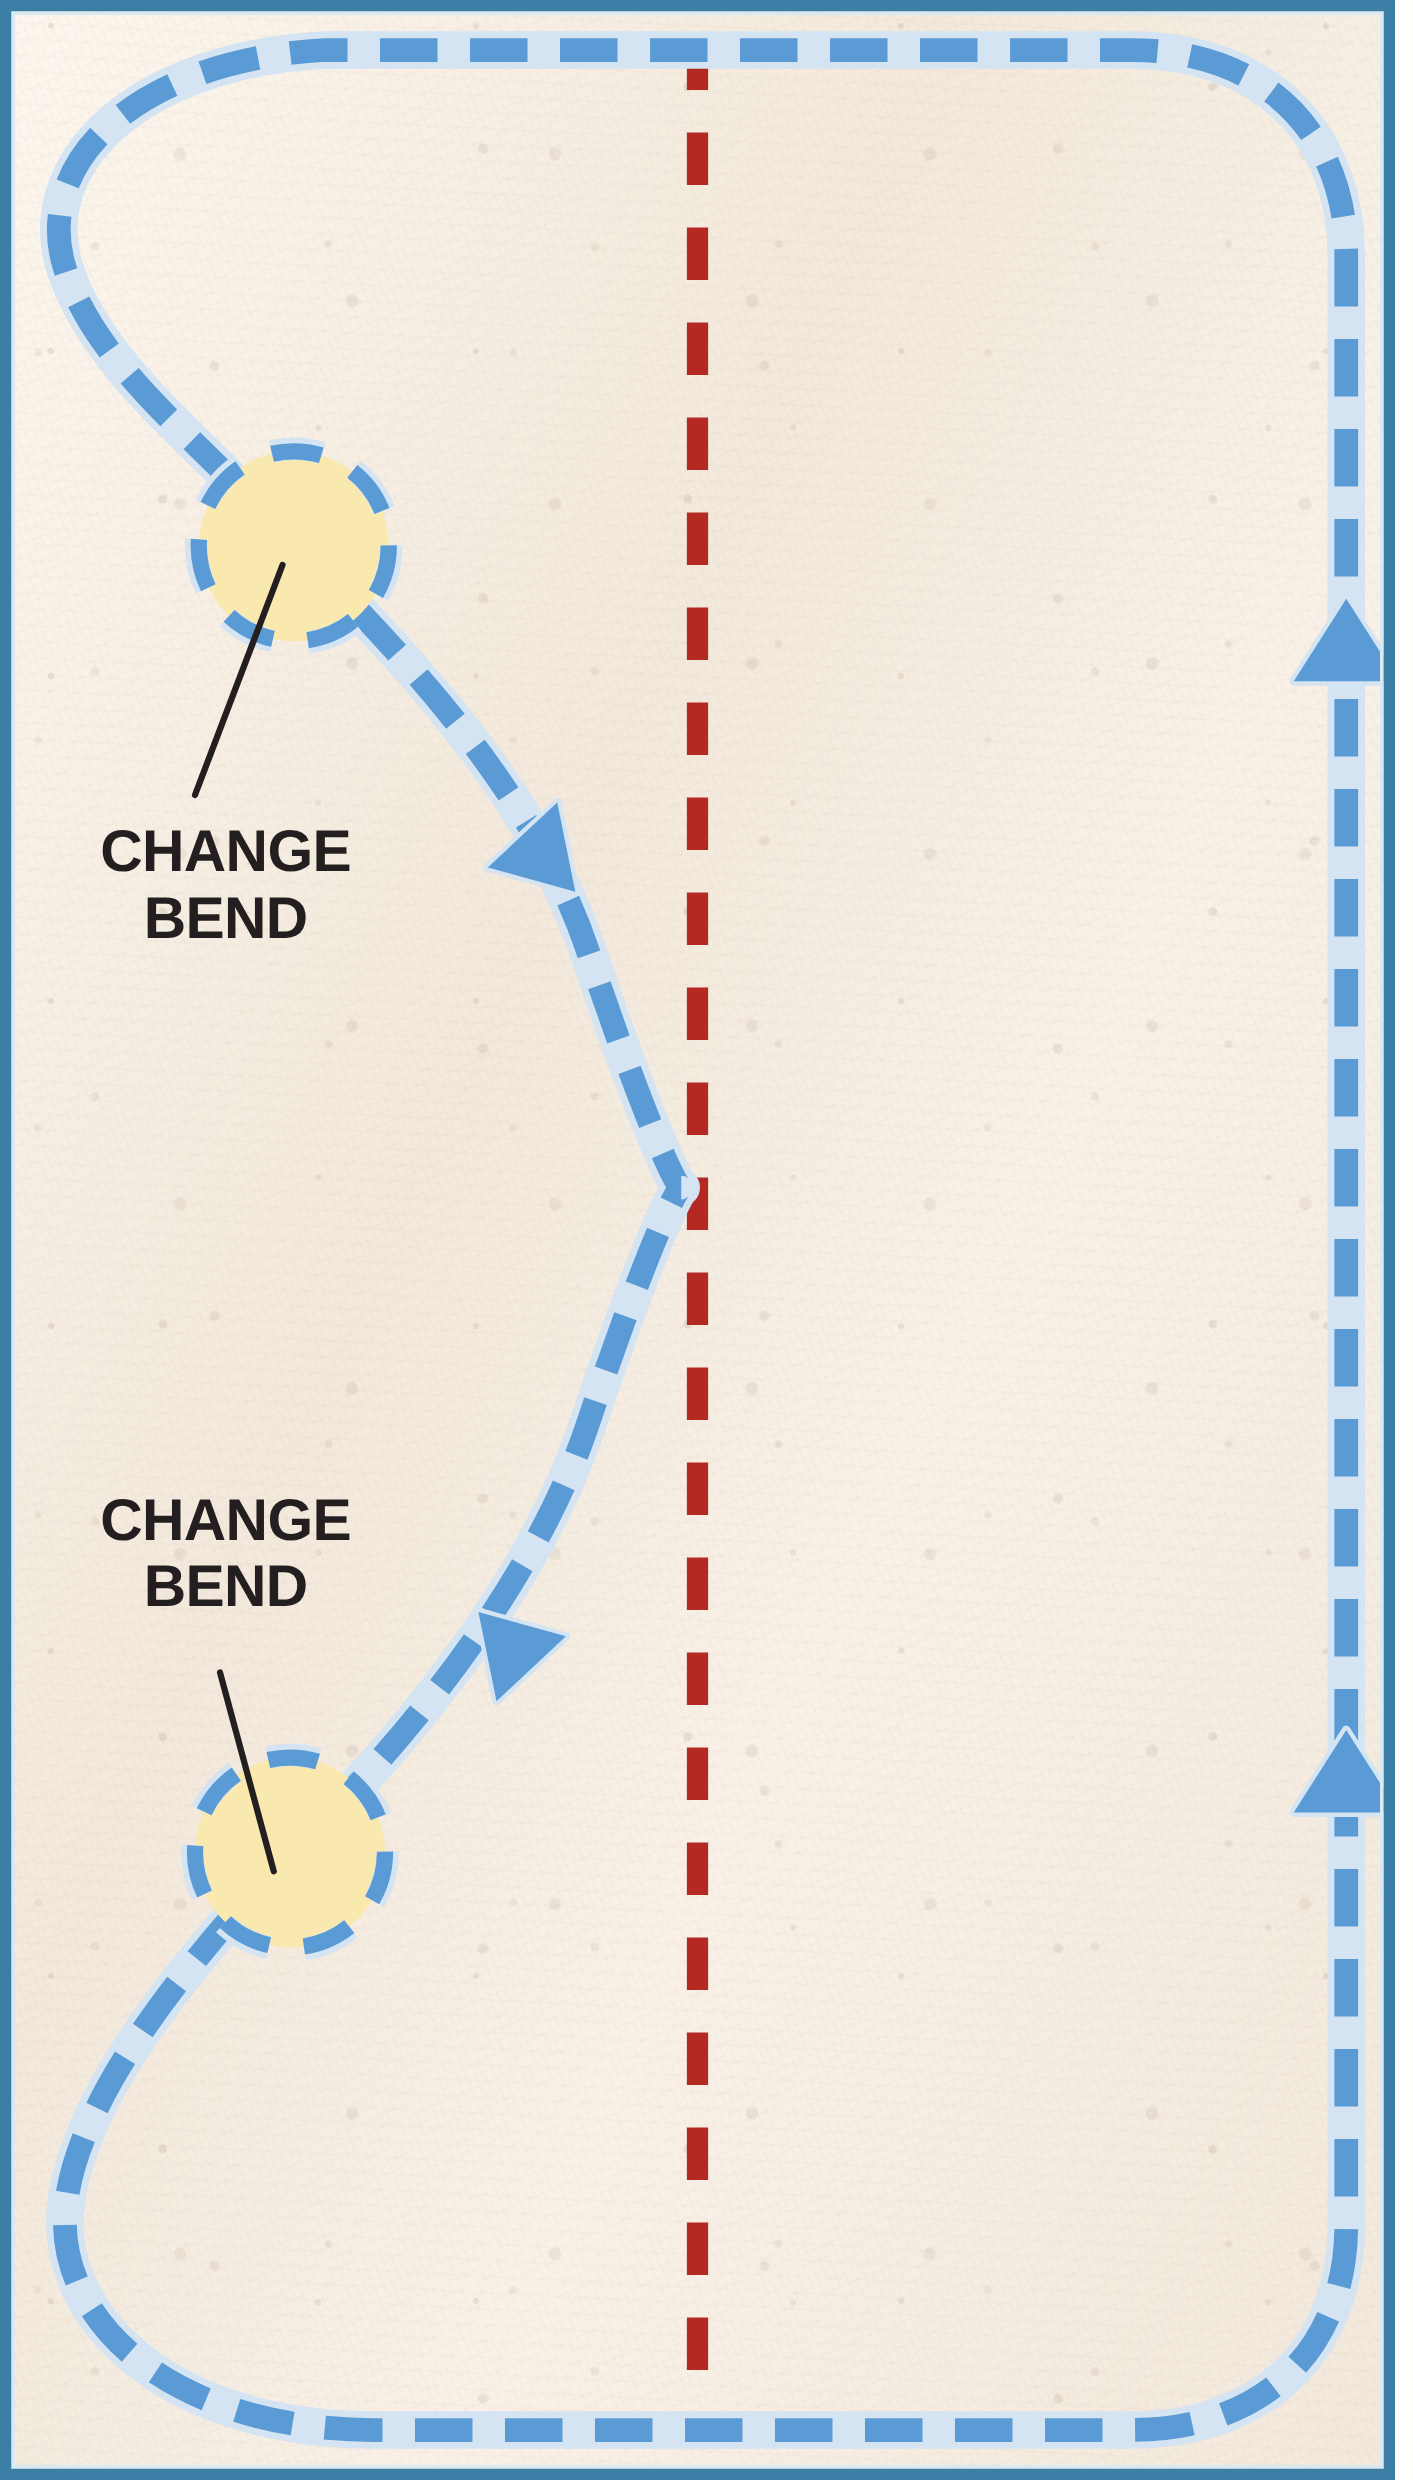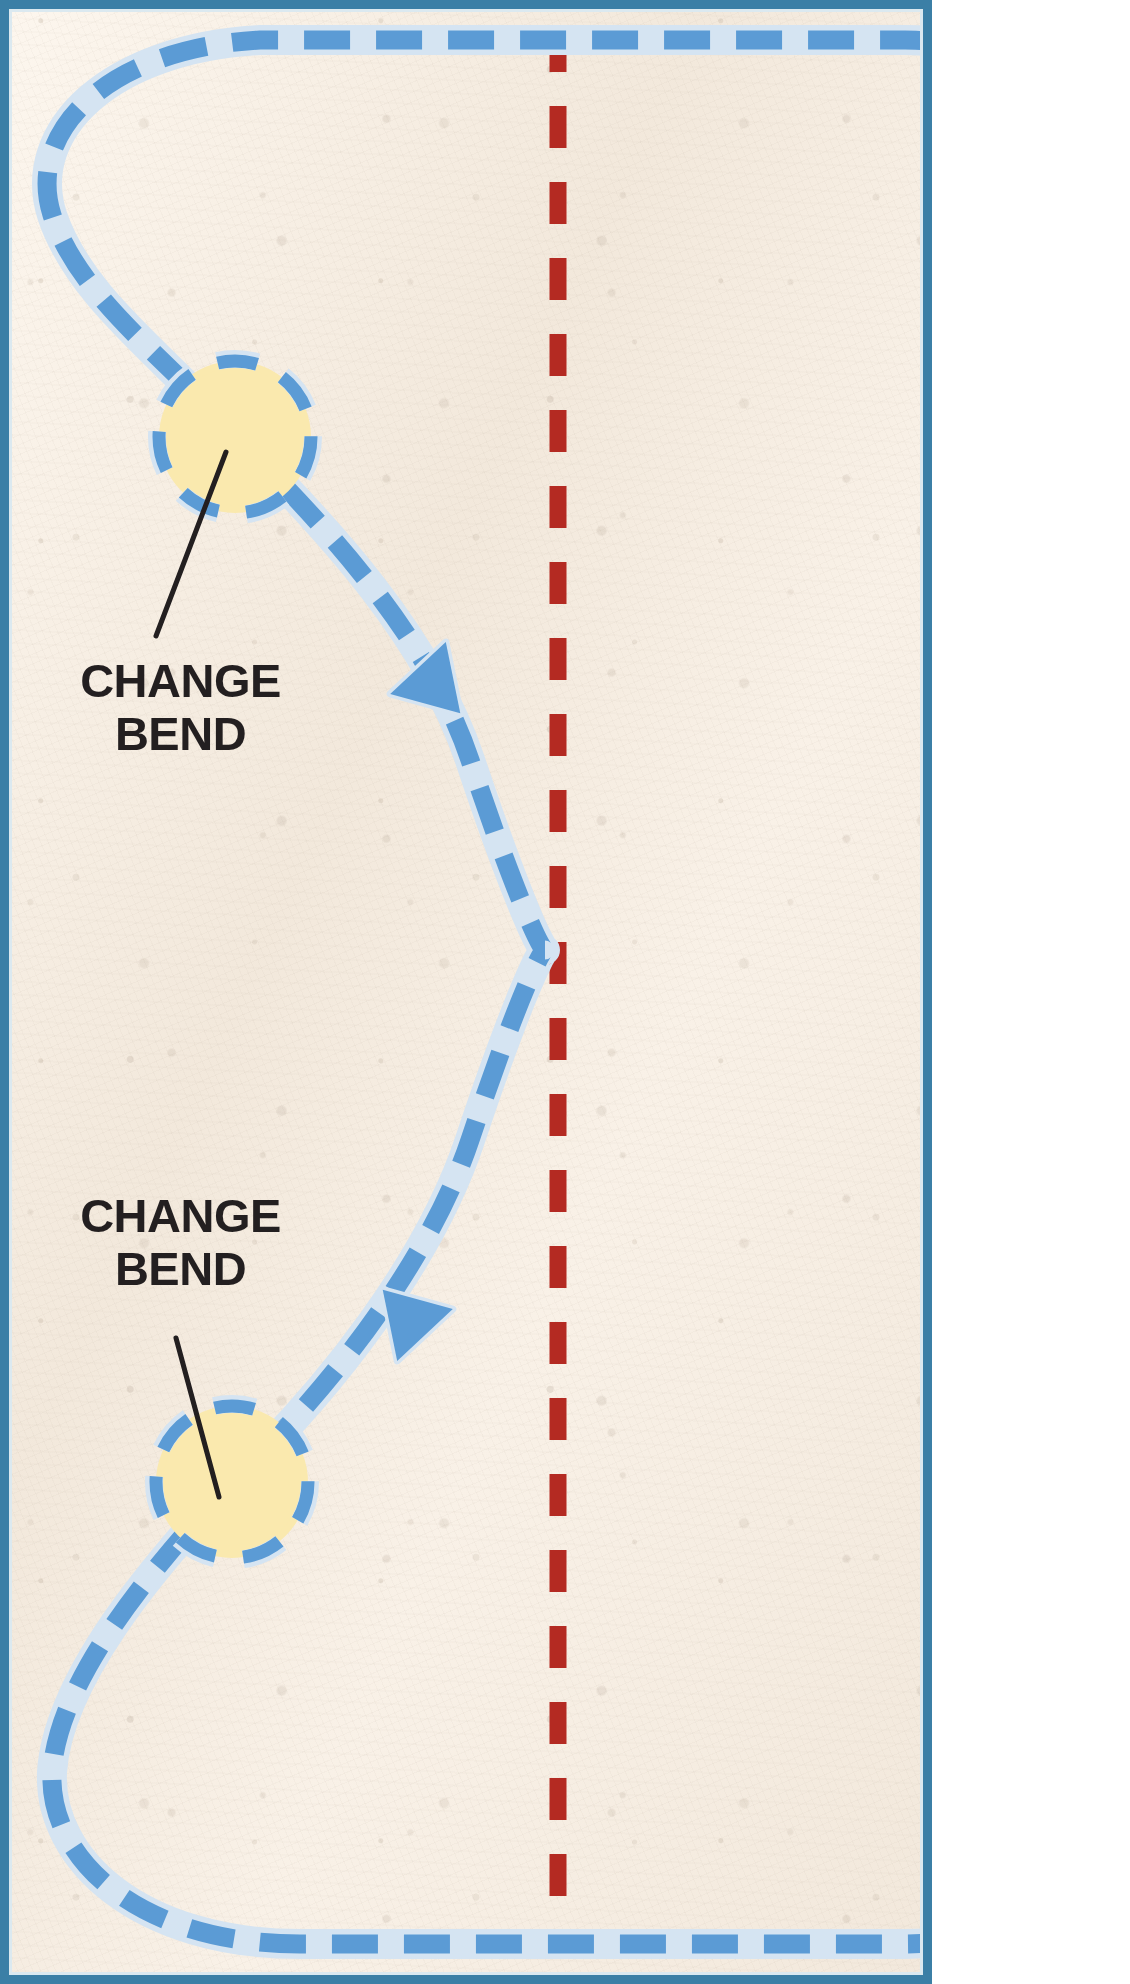--- a/index.html
+++ b/index.html
@@ -1,20 +1,20 @@
 <!DOCTYPE html>
 <html><head>
 <meta charset="utf-8">
 <style>
   html,body{margin:0;padding:0;background:#ffffff;}
   body{font-family:"Liberation Sans", sans-serif;}
 
   #stage{
     position:relative;
-    width:932px;
+    width:1116px;
     height:1984px;
     overflow:hidden;
     background:#fca5a5;
   }
 
   
   #frame{
     position:absolute;
     inset:0;
     border:9px solid #3b7fa6;

